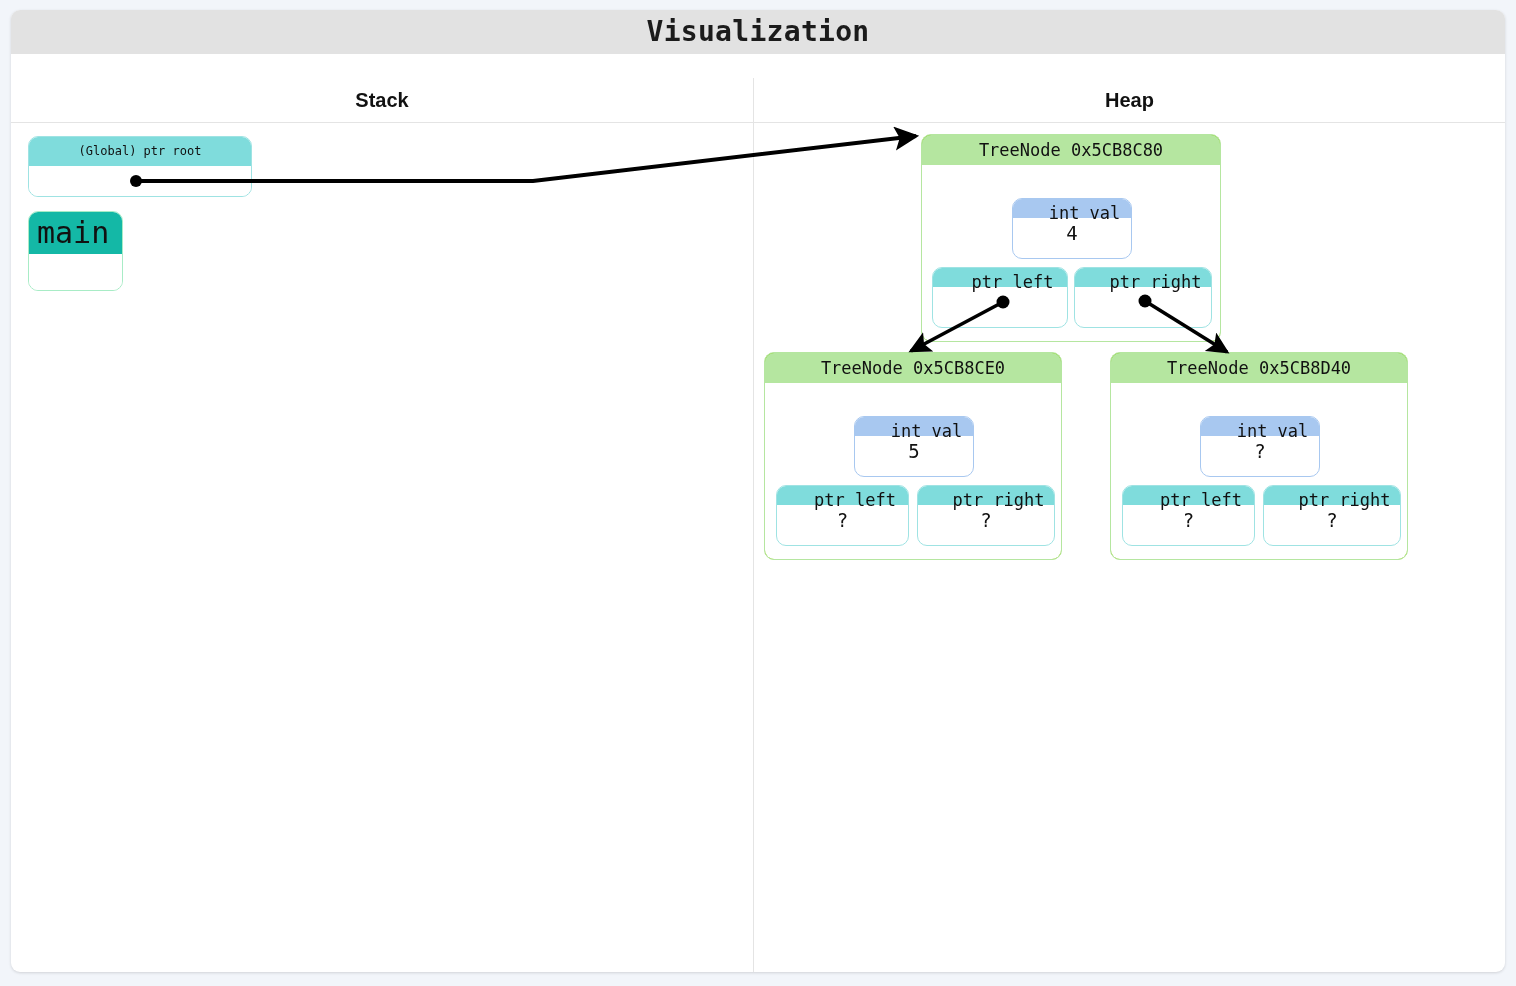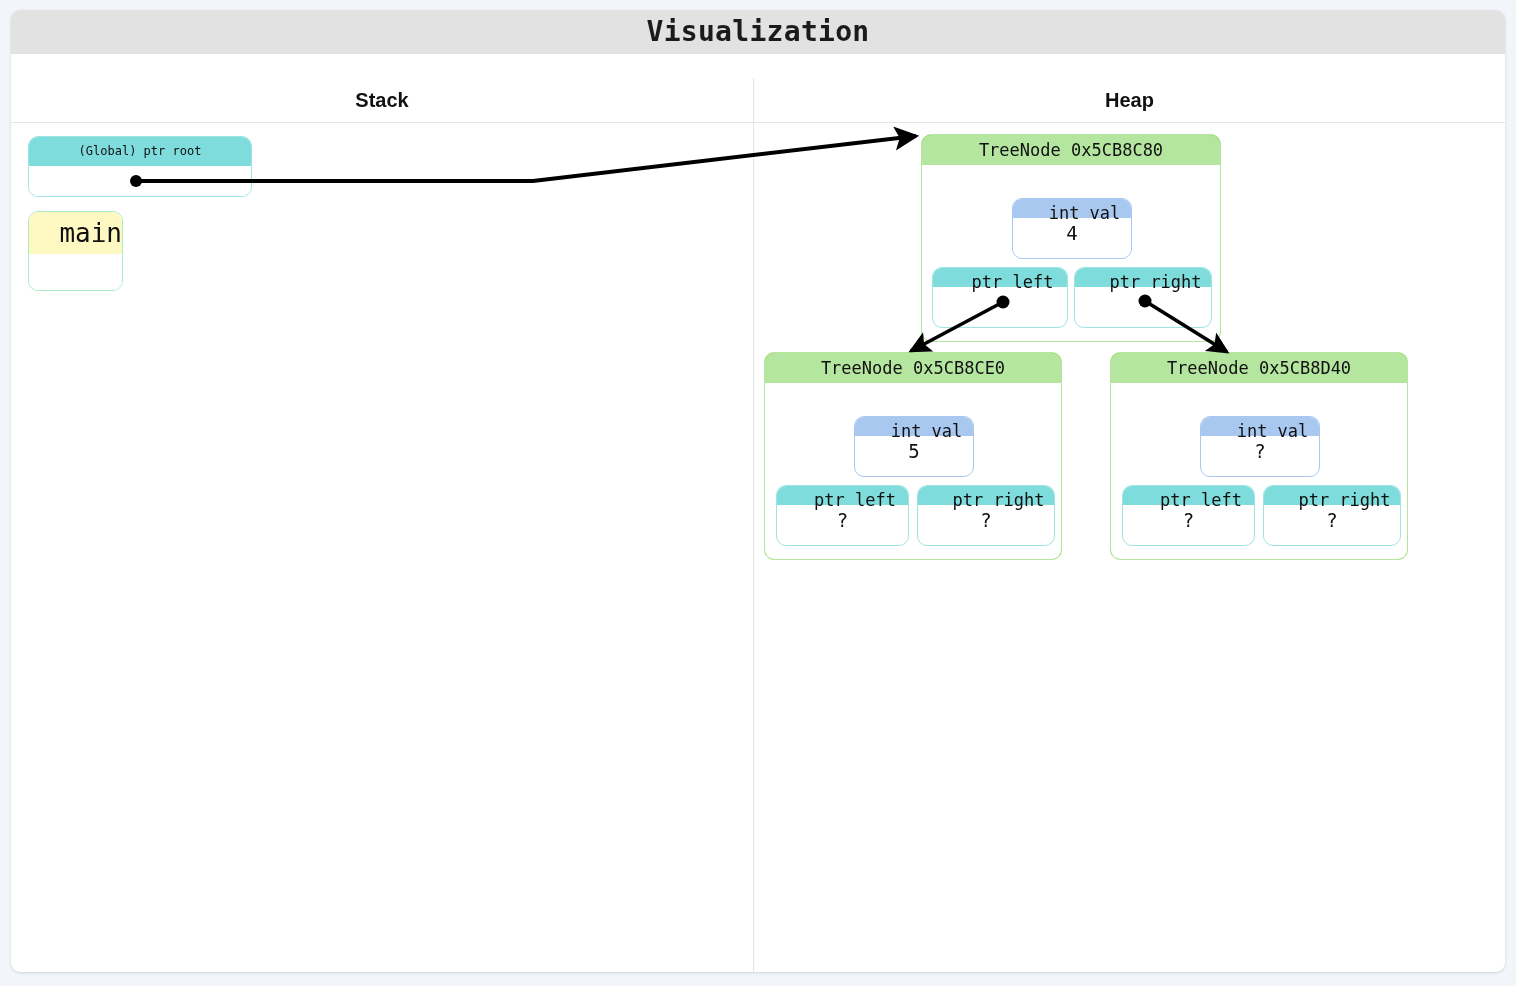--- a/index.html
+++ b/index.html
@@ -107,23 +107,23 @@
   }
 
   
   #main-frame {
     left: 17px; top: 88px;
     width: 95px; height: 80px;
     border: 1.5px solid #a8ecc6;
   }
   #main-frame .vb-head {
     height: 42px; line-height: 42px;
-    background: #fef9c3;
-    font-size: 26px;
-    text-align: right;
+    background: #14b8a6;
+    font-size: 30px;
+    text-align: left;
     padding-left: 8px;
   }
   #main-frame .vb-val {
     height: 36px; line-height: 36px;
     font-size: 17px;
   }
 
   
   .heapnode {
     position: absolute;

